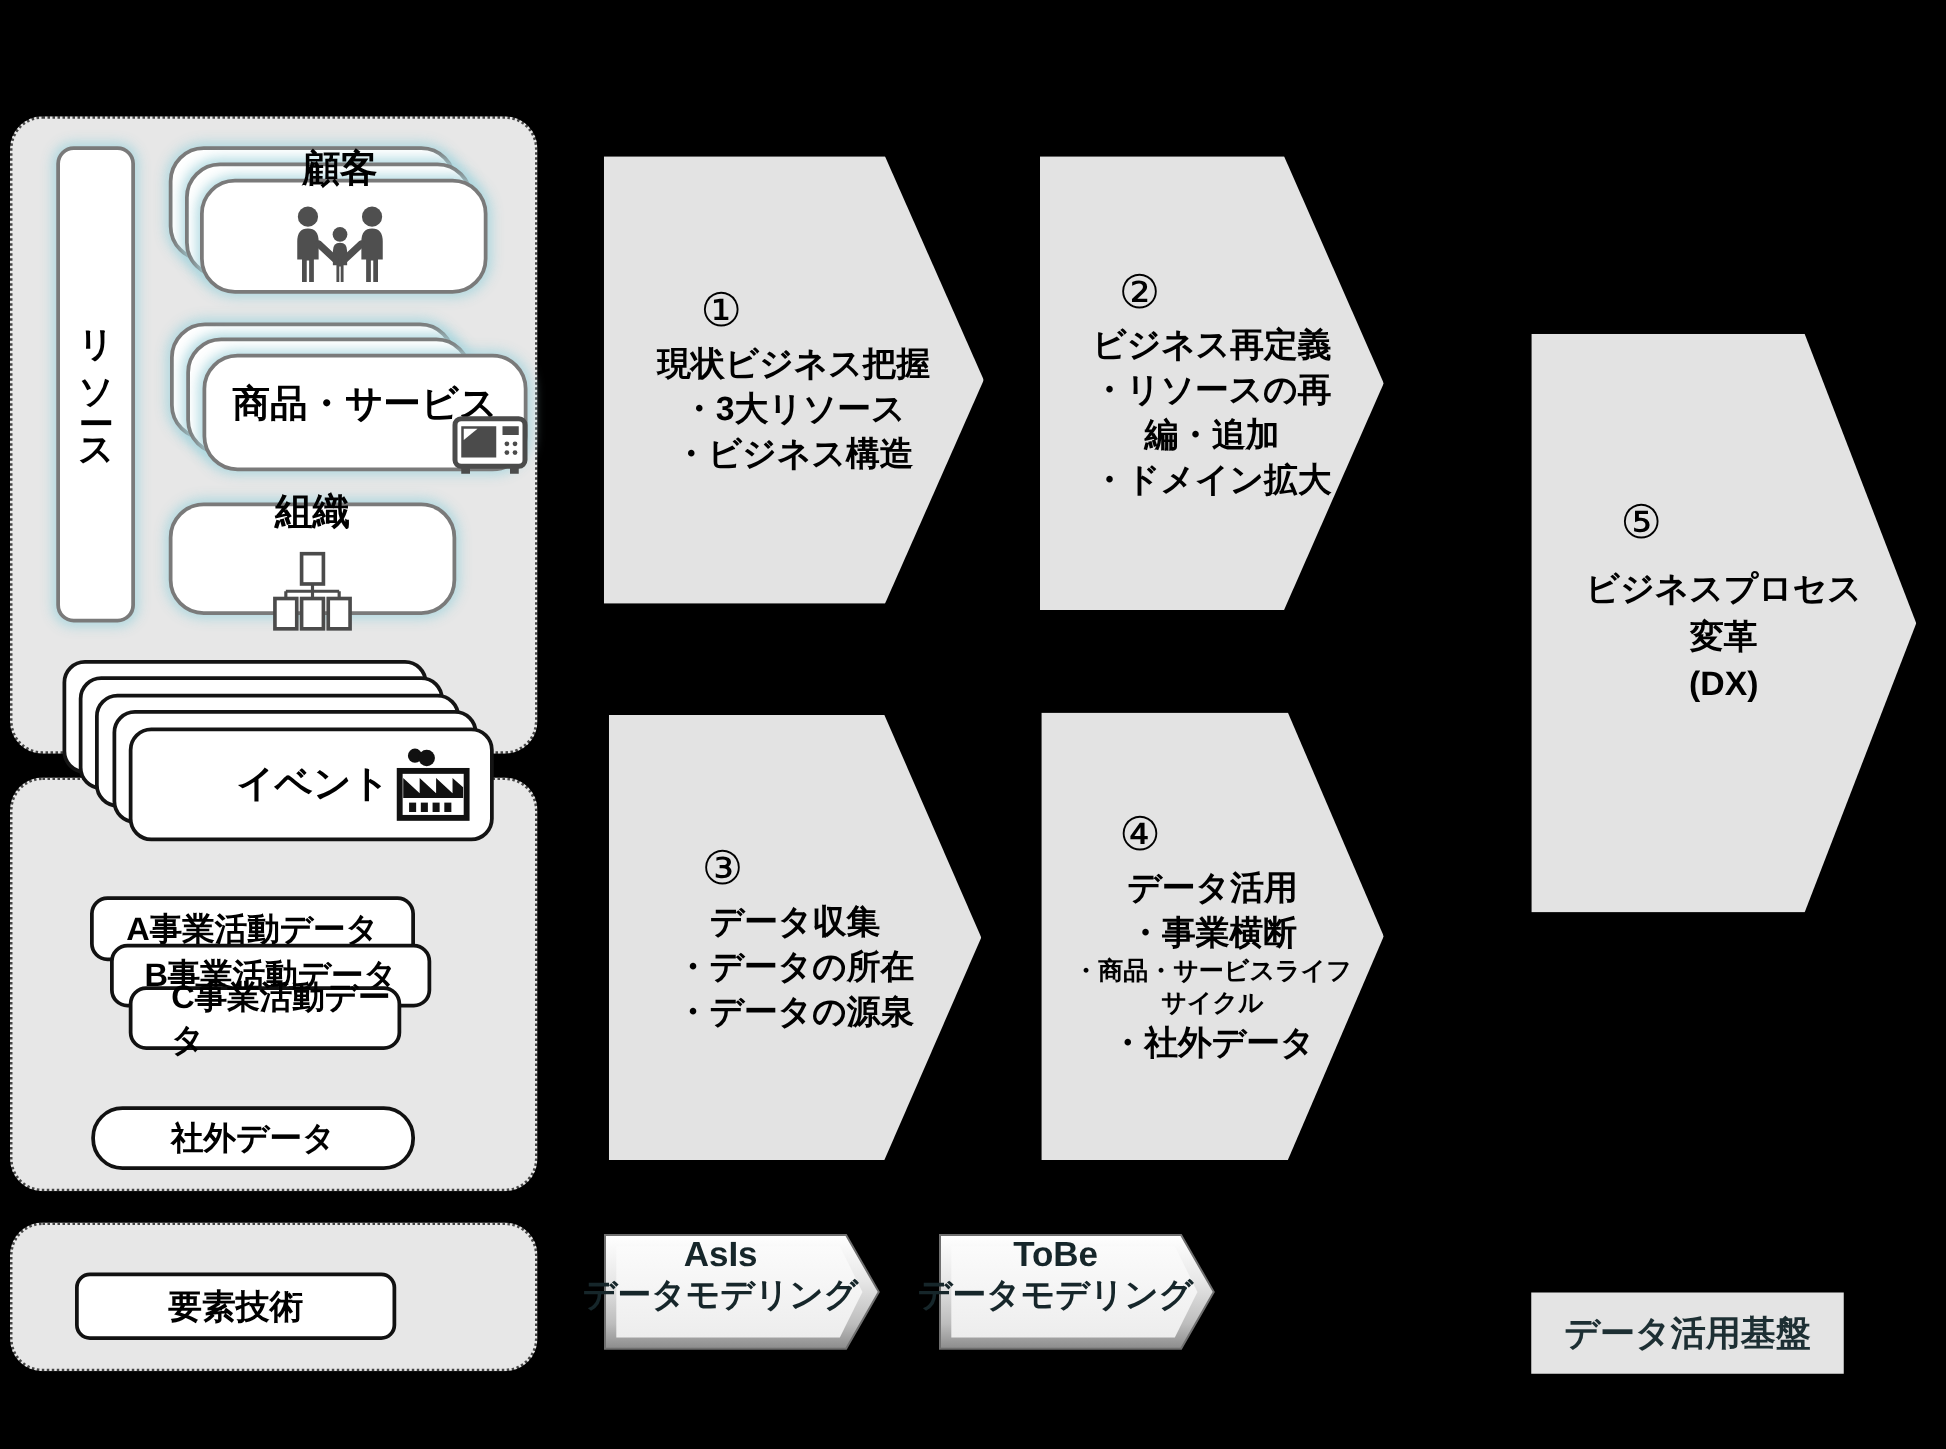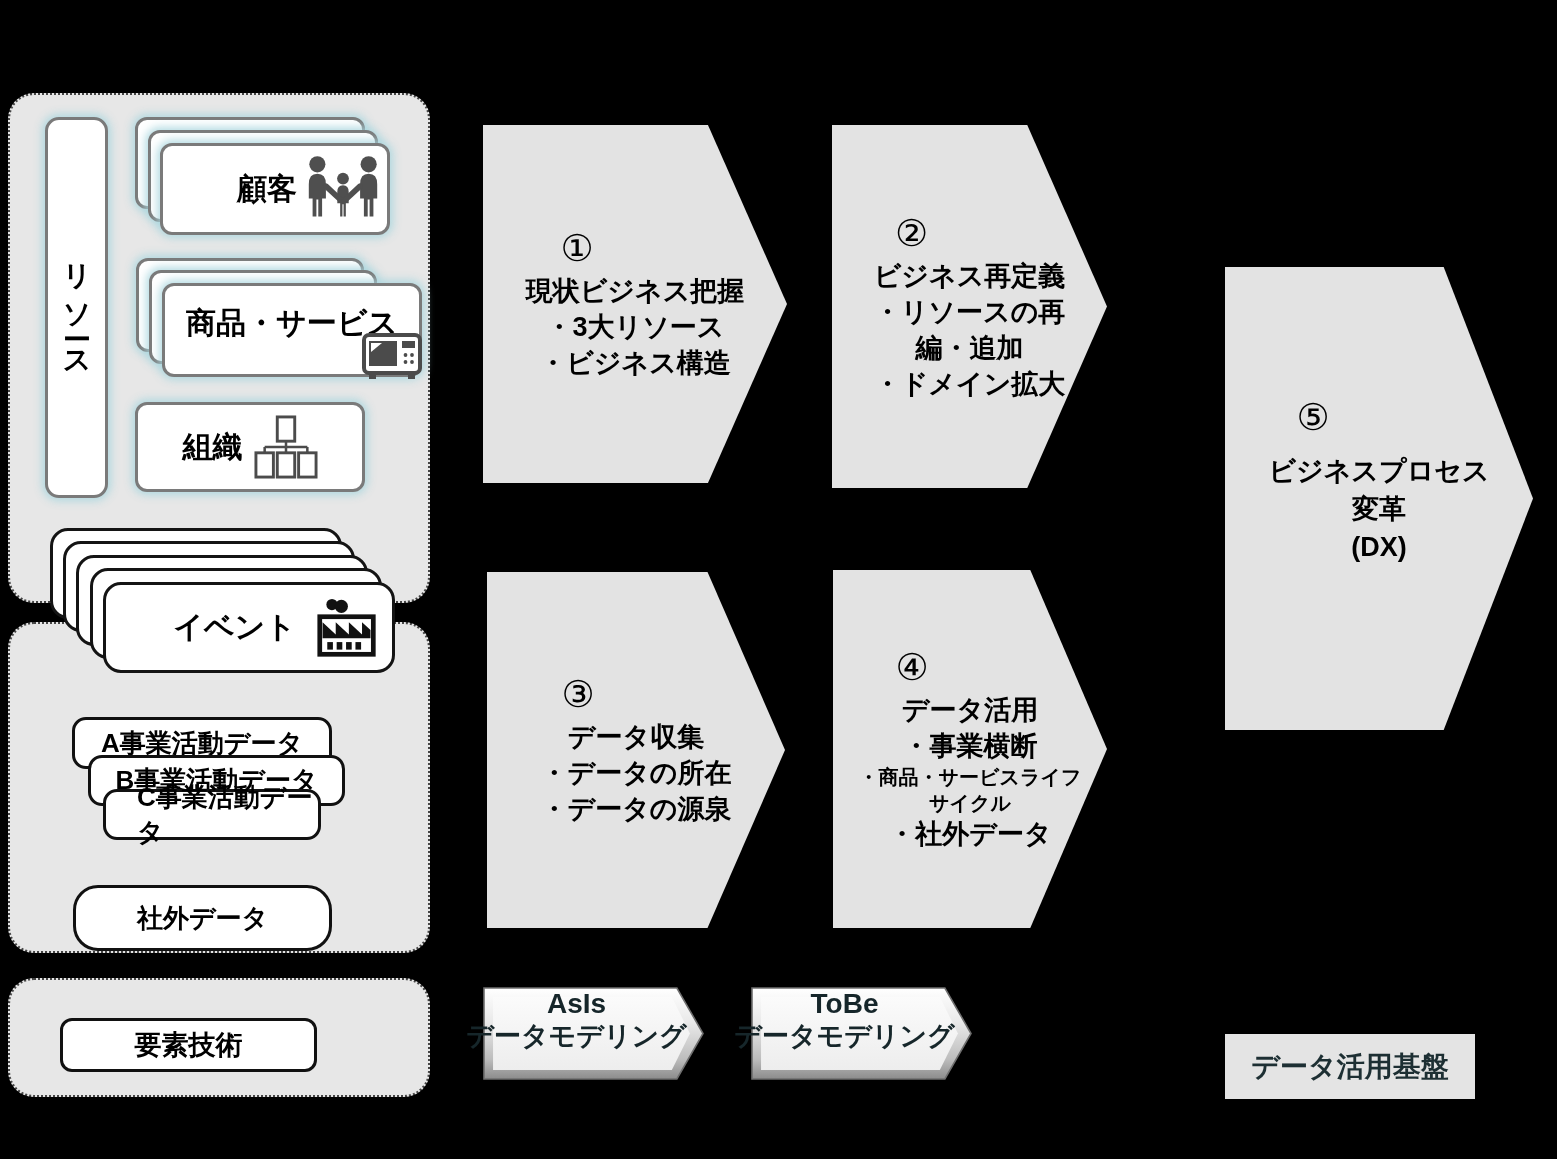--- a/index.html
+++ b/index.html
@@ -4,21 +4,21 @@
 <style>
   html,body{margin:0;padding:0;background:#000;}
   .canvas{position:relative;width:1557px;height:1159px;background:#000;overflow:hidden;
           font-family:"Liberation Sans","DejaVu Sans",sans-serif;color:#000;}
 
   
   .panel{position:absolute;background:#e7e7e7;border:2px dotted #454545;border-radius:26px;box-sizing:border-box;}
 
   
   .stack-card{position:absolute;background:#fff;box-sizing:border-box;}
-  .rcard{border:3px solid #7a7a7a;border-radius:12px;box-shadow:0 0 9px 3px rgba(168,214,222,.85);}
+  .rcard{border:3px solid #7a7a7a;border-radius:28px;box-shadow:0 0 9px 3px rgba(168,214,222,.85);flex-direction:column;}
   .ecard{border:3px solid #141414;border-radius:18px;}
   .card-face{display:flex;align-items:center;}
   .card-label{font-weight:bold;font-size:30px;white-space:nowrap;}
 
   .vbar{position:absolute;left:45px;top:117px;width:63px;height:381px;background:#fff;
         border:3px solid #7a7a7a;border-radius:14px;box-sizing:border-box;
         box-shadow:0 0 9px 3px rgba(168,214,222,.85);
         display:flex;align-items:center;justify-content:center;}
   .vbar span{writing-mode:vertical-rl;text-orientation:mixed;font-size:28px;font-weight:bold;letter-spacing:8px;}
 
@@ -130,21 +130,21 @@
           <path d="M33,33 V39"></path>
           <path d="M55,33 V39"></path>
       </g>
     </svg>
   </div>
 
   <div class="stack-card ecard" style="left:50px;top:528px;width:292px;height:91px;"></div>
   <div class="stack-card ecard" style="left:63px;top:541px;width:292px;height:91px;"></div>
   <div class="stack-card ecard" style="left:76px;top:555px;width:292px;height:91px;"></div>
   <div class="stack-card ecard" style="left:90px;top:568px;width:292px;height:91px;"></div>
-  <div class="stack-card ecard card-face" style="left:103px;top:582px;width:292px;height:91px;justify-content:flex-end;padding-right:14px;gap:20px;">
+  <div class="stack-card ecard card-face" style="left:103px;top:582px;width:292px;height:91px;justify-content:flex-end;padding-right:14px;gap:4px;">
     <span class="card-label">イベント</span>
     <svg class="icon" width="62" height="64" viewBox="0 0 66 66">
       <g fill="#111">
         <circle cx="17" cy="8" r="6"></circle>
           <circle cx="27" cy="10" r="7"></circle>
       </g>
       <rect x="4" y="21" width="57" height="40" fill="#fff" stroke="#111" stroke-width="5"></rect>
       <path d="M7,44 V27 L21,40 V27 L35,40 V27 L49,40 V27 L58,35 V44 Z" fill="#111"></path>
       <rect x="12" y="48" width="6" height="8" fill="#111"></rect>
       <rect x="22" y="48" width="6" height="8" fill="#111"></rect>
@@ -155,21 +155,21 @@
 
   <div class="databox" style="left:72px;top:690px;width:260px;height:52px;margin-top:27px;">
     <span>A事業活動データ</span>
   </div>
   <div class="databox" style="left:88px;top:755px;width:257px;height:51px;">
     <span>B事業活動データ</span>
   </div>
   <div class="databox" style="left:103px;top:789px;width:218px;height:51px;padding-left:31px;">
     <span>C事業活動データ</span>
   </div>
-  <div class="databox" style="left:73px;top:885px;width:259px;height:66px;border-radius:25px;">
+  <div class="databox" style="left:73px;top:885px;width:259px;height:51px;border-radius:25px;">
     <span>社外データ</span>
   </div>
 
   <div class="databox" style="left:60px;top:1018px;width:257px;height:54px;border-radius:12px;font-size:27px;">
     <span>要素技術</span>
   </div>
 
   <div class="chev" style="left:483px;top:125px;width:304px;height:358px;clip-path:polygon(0 0,74% 0,100% 50%,74% 100%,0 100%);">
     <div class="step-num">①</div>
     <div class="step-line">現状ビジネス把握</div>

